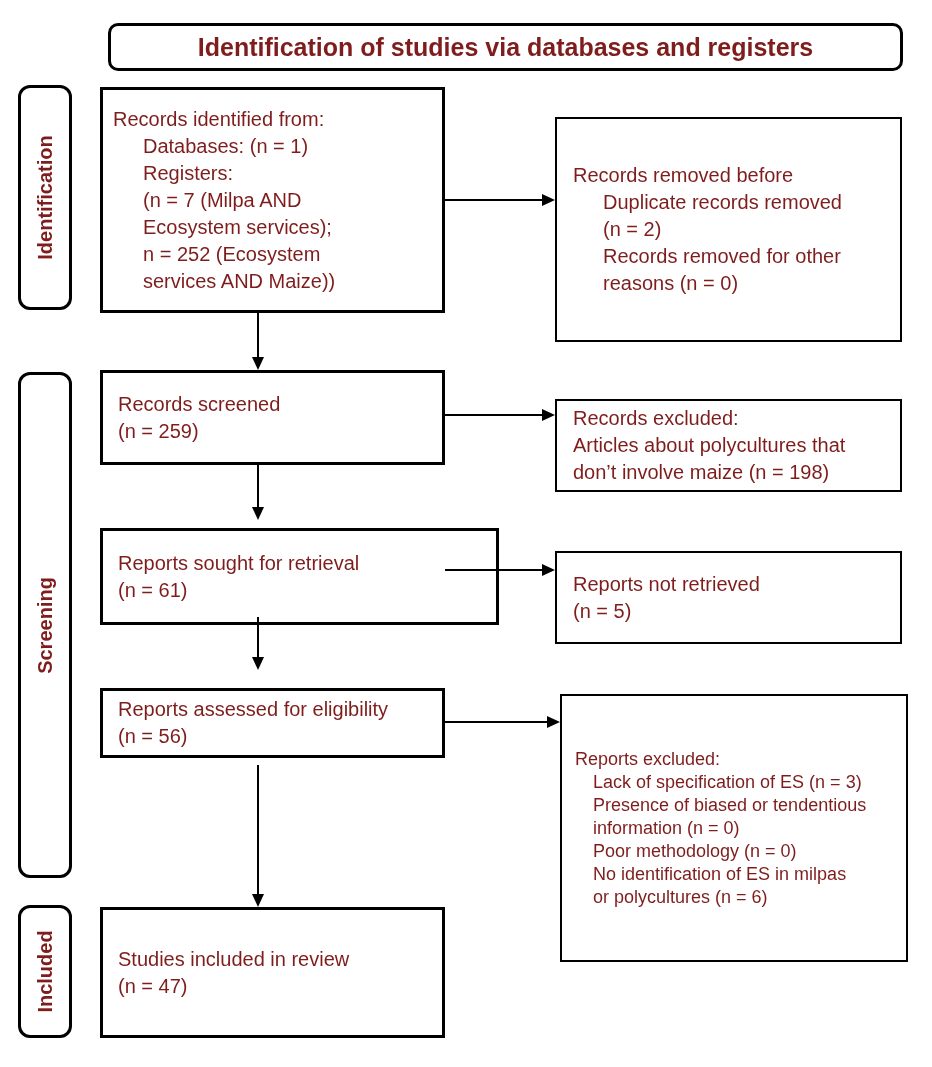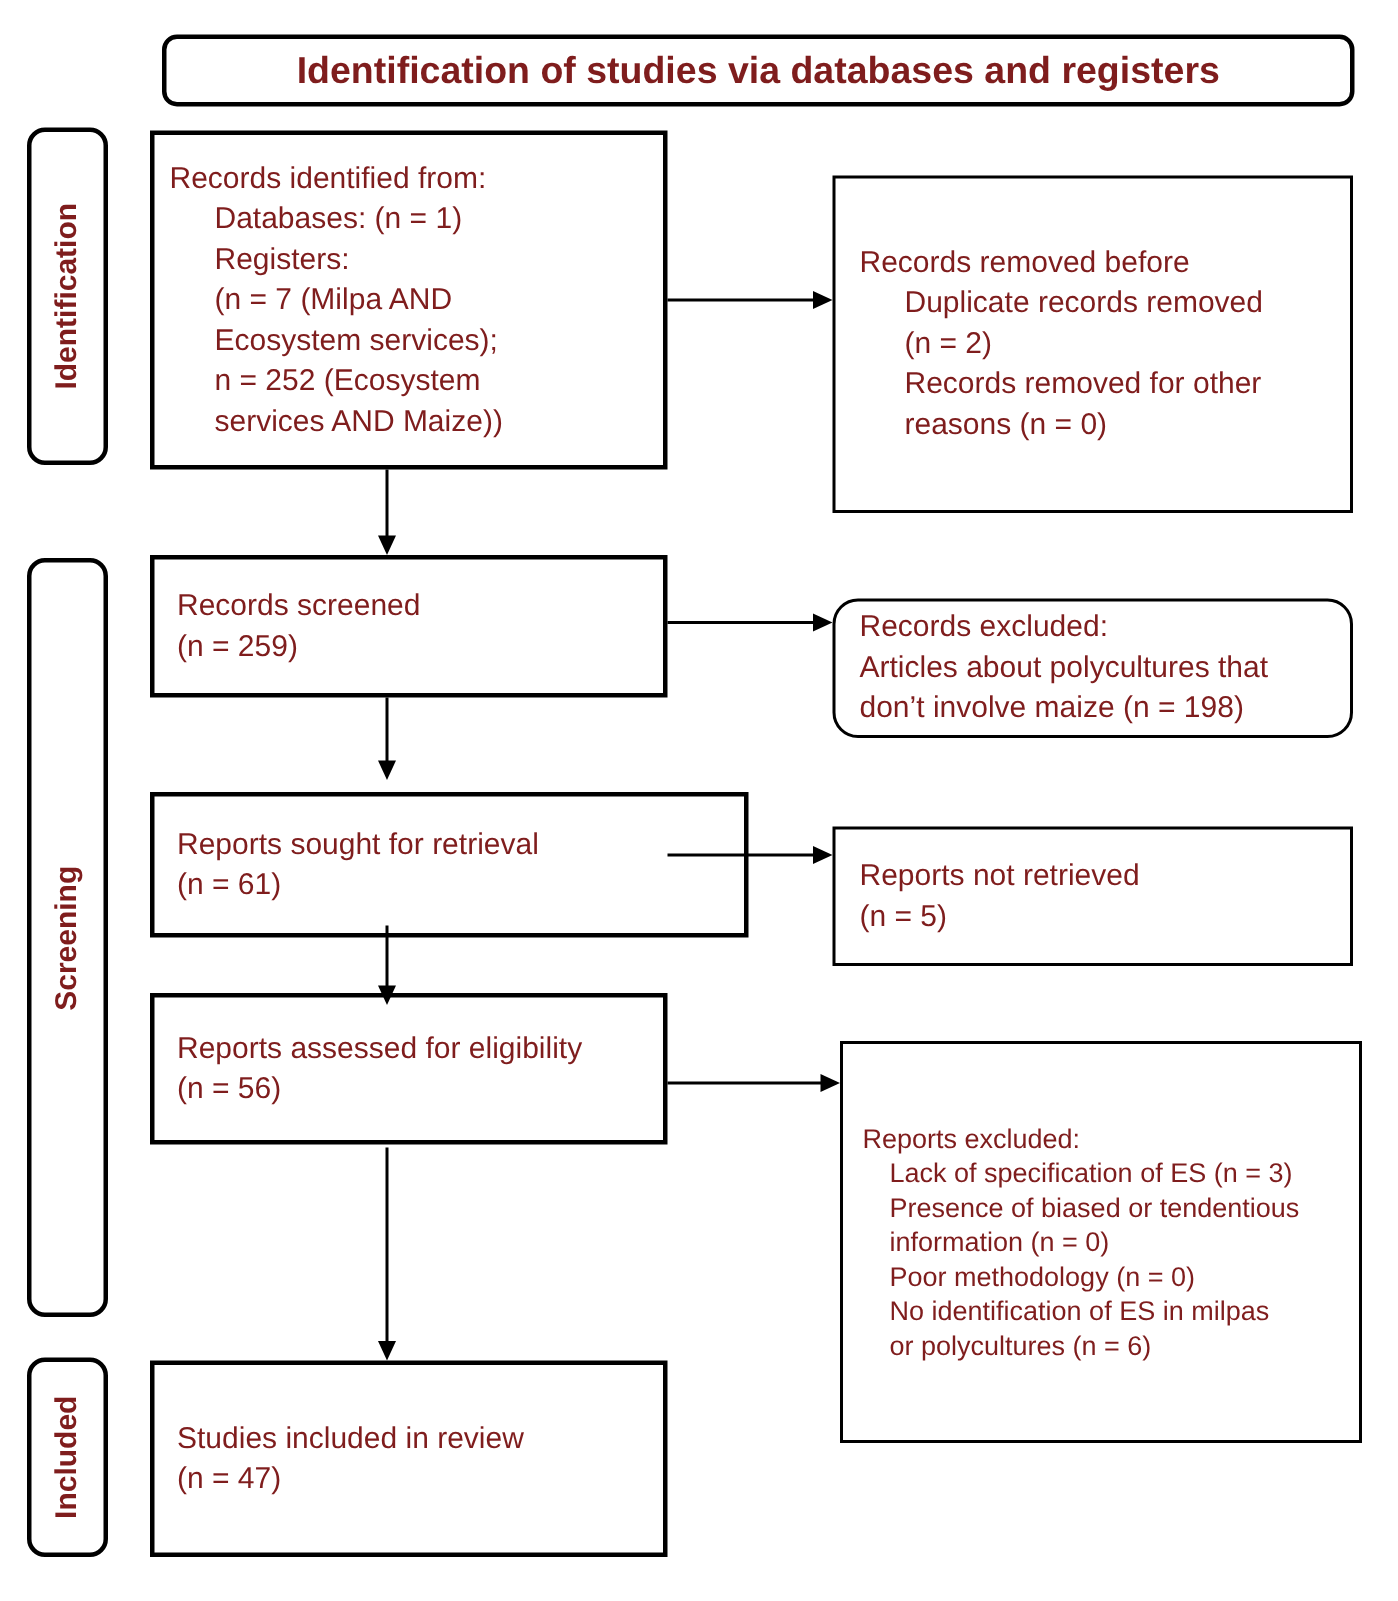--- a/index.html
+++ b/index.html
@@ -33,24 +33,24 @@
     display:flex; flex-direction:column; justify-content:center;
     padding:6px 8px 6px 15px;
   }
   .box.thin { border-width:2px; padding-left:16px;margin-top:29px; }
   .line { white-space:nowrap; }
   .line.ind { padding-left:30px; }
 
   #box-records-identified { left:100px; top:87px;  width:345px; height:226px;padding-left:10px; }
   #box-records-removed    { left:555px; top:88px;  width:347px; height:225px; }
   #box-records-screened   { left:100px; top:370px; width:345px; height:95px;  }
-  #box-records-excluded   { left:555px; top:370px; width:347px; height:93px;border-radius:17px;  }
+  #box-records-excluded   { left:555px; top:370px; width:347px; height:93px;  }
   #box-reports-sought     { left:100px; top:528px; width:399px; height:97px;  }
   #box-reports-not-retrieved { left:555px; top:522px; width:347px; height:93px; }
-  #box-reports-assessed   { left:100px; top:662px; width:345px; height:101px;  }
+  #box-reports-assessed   { left:100px; top:688px; width:345px; height:70px;  }
   #box-reports-excluded   {
     left:560px; top:665px; width:348px; height:268px;
     font-size:18px; line-height:23px; padding-left:13px;
   }
   #box-reports-excluded .line.ind { padding-left:18px; }
   #box-studies-included   { left:100px; top:907px; width:345px; height:131px; }
 
   .hline { position:absolute; height:2px; background:#000; }
   .vline { position:absolute; width:2px;  background:#000; }
   .head-right {

